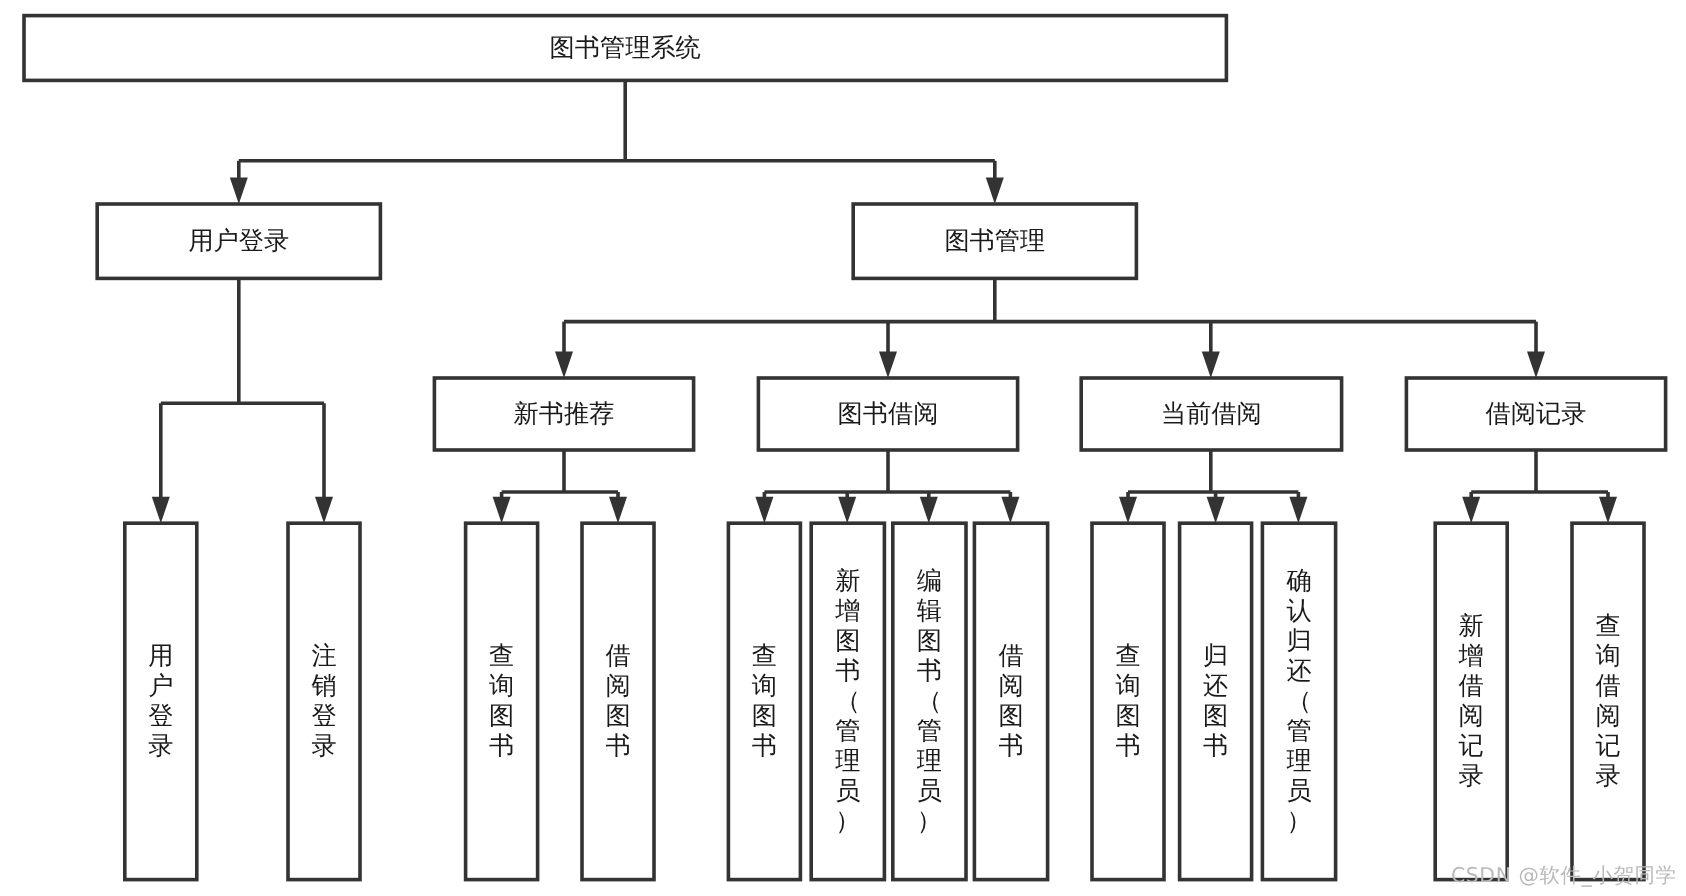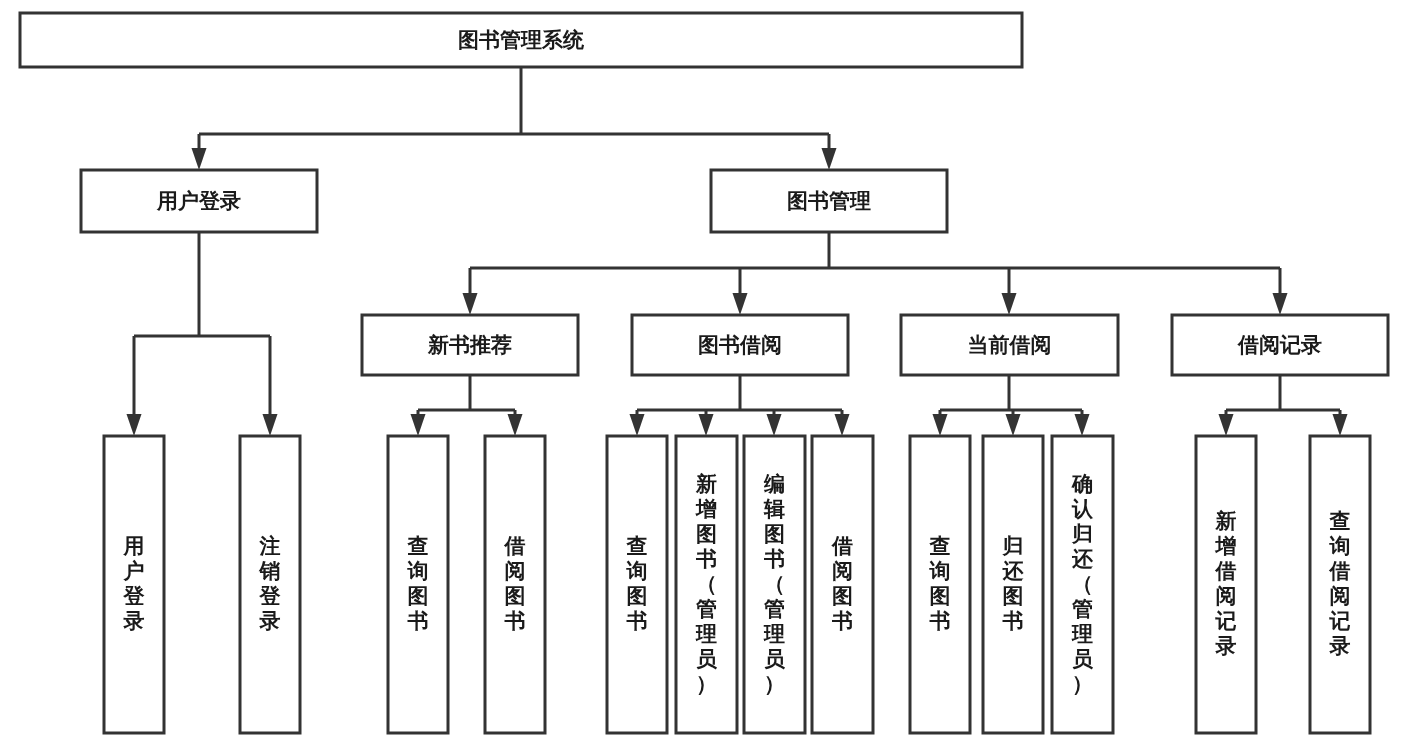--- a/index.html
+++ b/index.html
@@ -12,21 +12,20 @@
     width: 1405px;
     height: 747px;
     font-family: "DejaVu Sans", "Liberation Sans", sans-serif;
     overflow: hidden;
     position: relative;
   }
   #diagram-root {
     position: relative;
     width: 1405px;
     height: 747px;
-    font-weight: bold;
   }
   svg.diagram-canvas {
     position: absolute;
     left: 0;
     top: 0;
     width: 1405px;
     height: 747px;
     display: block;
   }
   .node-box {
@@ -270,13 +269,14 @@
         <g>
           <rect x="1196" y="436" width="60" height="297" class="node-box"></rect>
           <text x="1226" y="528" class="node-label-v"><tspan x="1226" dy="0">新</tspan><tspan x="1226" dy="25">增</tspan><tspan x="1226" dy="25">借</tspan><tspan x="1226" dy="25">阅</tspan><tspan x="1226" dy="25">记</tspan><tspan x="1226" dy="25">录</tspan></text>
         </g>
         <g>
           <rect x="1310" y="436" width="60" height="297" class="node-box"></rect>
           <text x="1340" y="528" class="node-label-v"><tspan x="1340" dy="0">查</tspan><tspan x="1340" dy="25">询</tspan><tspan x="1340" dy="25">借</tspan><tspan x="1340" dy="25">阅</tspan><tspan x="1340" dy="25">记</tspan><tspan x="1340" dy="25">录</tspan></text>
         </g>
       </g>
   </svg>
+  <div class="watermark-text">CSDN @软件_小贺同学</div>
 </div>
 
 </body></html>

